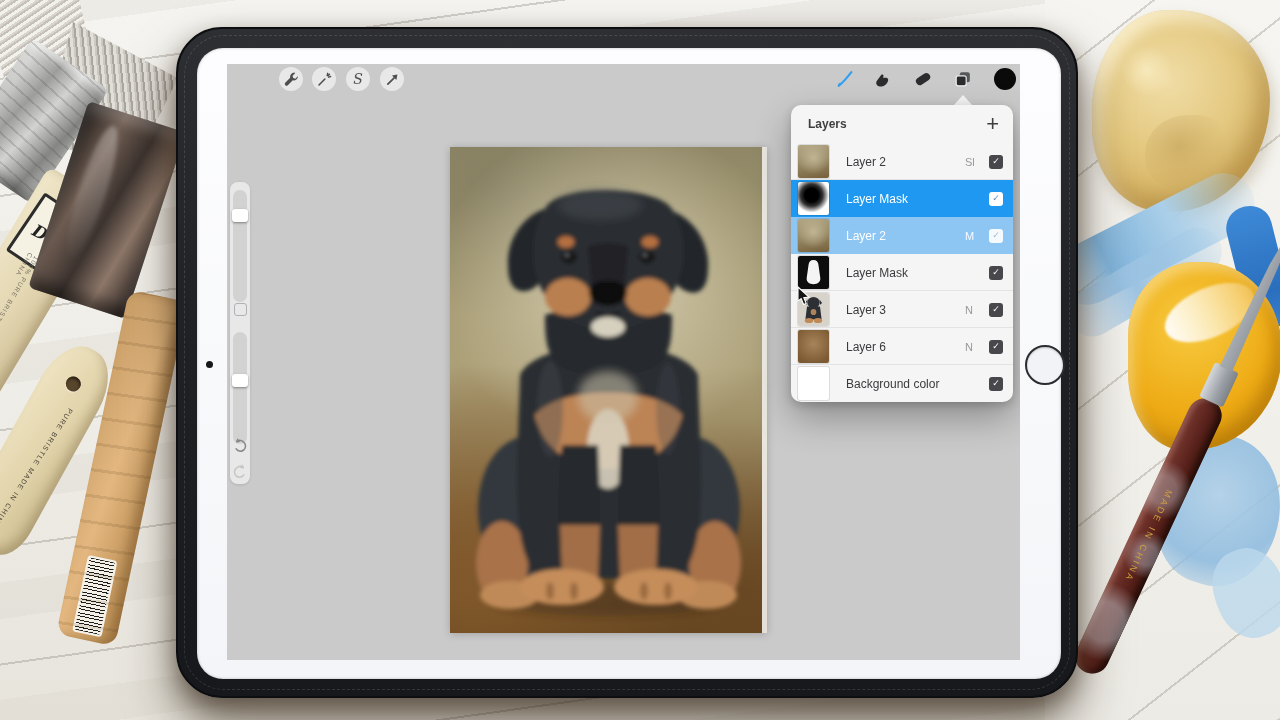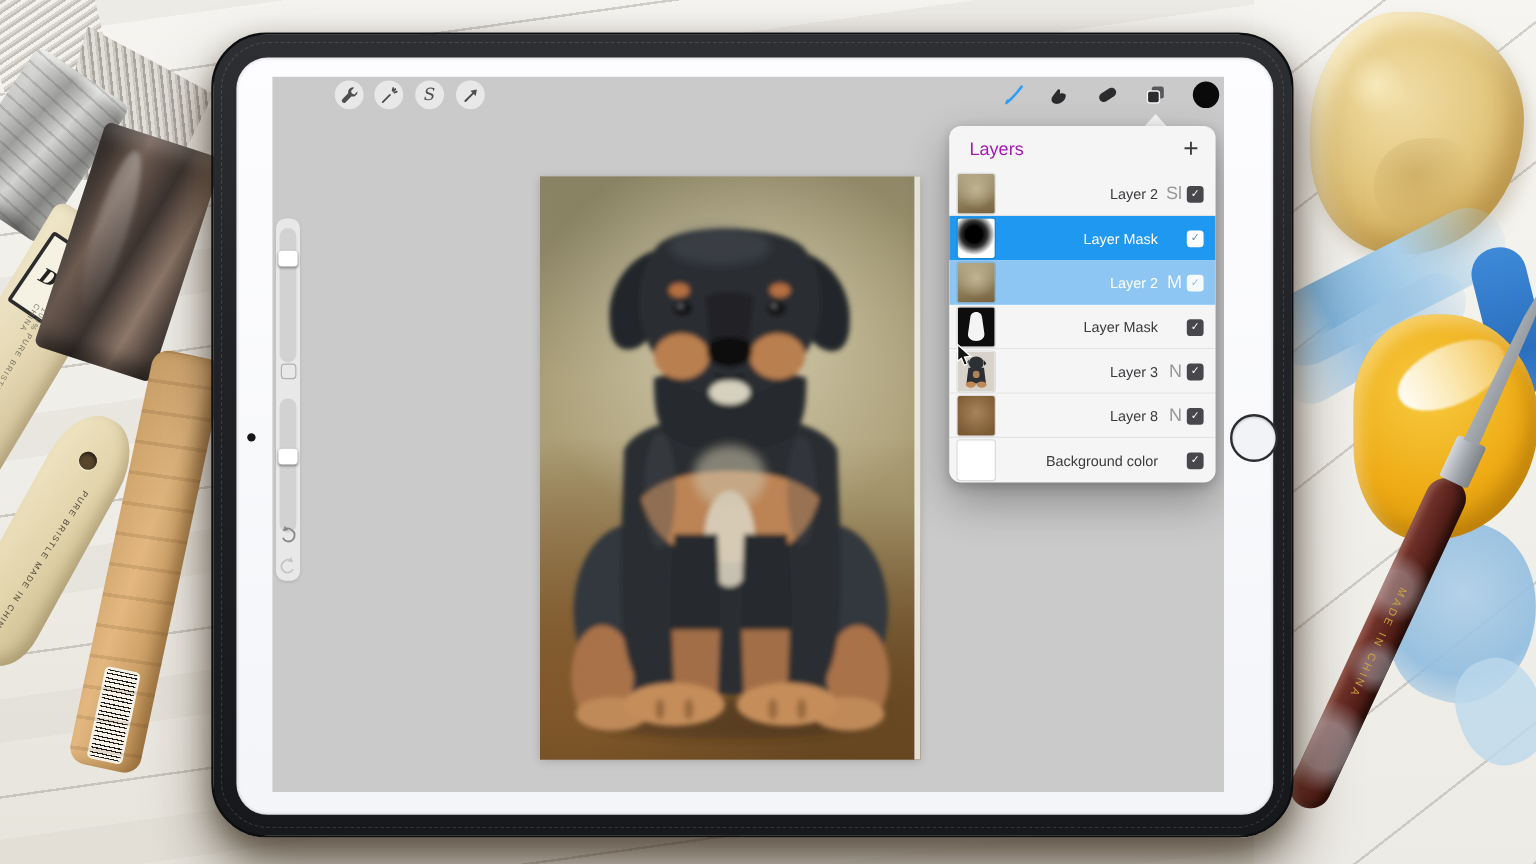--- a/index.html
+++ b/index.html
@@ -162,36 +162,36 @@
     border-radius:3px;background:transparent;}
   .undo-btn{position:absolute;left:1px;top:254px;width:18px;height:18px;}
   .redo-btn{position:absolute;left:1px;top:280px;width:18px;height:18px;opacity:.35;transform:scaleX(-1);}
 
   
   .panel-caret{position:absolute;left:726px;top:31px;width:0;height:0;
     border-left:10px solid transparent;border-right:10px solid transparent;border-bottom:11px solid #f5f5f6;}
   .layers-panel{position:absolute;left:564px;top:41px;width:222px;height:297px;background:#f5f5f6;
     border-radius:10px;box-shadow:0 16px 36px rgba(0,0,0,.30), 0 3px 10px rgba(0,0,0,.18);overflow:hidden;}
   .panel-header{height:38px;display:flex;align-items:center;justify-content:space-between;padding:0 14px 0 17px;}
-  .panel-title{font-size:15px;font-weight:normal;color:#a21caf;}
+  .panel-title{font-size:12px;font-weight:bold;color:#404040;}
   .add-btn{font-size:22px;font-weight:300;color:#3e3e41;line-height:1;}
   .layer-row{position:relative;height:37px;display:flex;align-items:center;
     box-shadow:inset 0 -1px 0 rgba(0,0,0,.07);}
   .layer-row:last-child{box-shadow:none;}
   .thumb{width:31px;height:33px;margin-left:7px;border-radius:2px;background:#fff;overflow:hidden;
     box-shadow:0 0 0 1px rgba(0,0,0,.10);flex:none;}
   .thumb svg{display:block;}
   .t-olive{background:
       radial-gradient(circle at 50% 38%, #c0b493 0%, rgba(192,180,147,0) 65%),
       linear-gradient(168deg,#b2a685 0%,#968864 50%,#76603c 100%);}
   .t-maskblob{background:radial-gradient(circle at 44% 40%, #000 0 26%, rgba(0,0,0,.8) 42%, rgba(0,0,0,0) 66%),#fff;}
   .t-brown{background:radial-gradient(circle at 50% 42%, #a8845a 0%, #7c5a33 80%);}
   .t-white{background:#fff;}
-  .layer-name{margin-left:17px;font-size:12px;color:#3b3b3e;flex:1;white-space:nowrap;overflow:hidden;text-align:right;}
-  .layer-badge{font-size:15px;color:#98989b;width:20px;text-align:right;flex:none;}
+  .layer-name{margin-left:17px;font-size:12px;color:#3b3b3e;flex:1;white-space:nowrap;overflow:hidden;}
+  .layer-badge{font-size:11px;color:#98989b;width:20px;text-align:left;flex:none;}
   .layer-check{width:14px;height:14px;margin:0 10px 0 4px;border-radius:3px;background:#48484c;flex:none;
     display:flex;align-items:center;justify-content:center;}
   .layer-check span{font-size:9px;color:#fff;line-height:1;}
   .sel-primary{background:#1e98f0;box-shadow:none;}
   .sel-secondary{background:#8ec6f3;box-shadow:none;}
   .sel-primary .layer-name,.sel-secondary .layer-name{color:#fff;}
   .sel-primary .layer-badge,.sel-secondary .layer-badge{color:rgba(255,255,255,.92);}
   .sel-primary .layer-check{background:#fff;} .sel-primary .layer-check span{color:#5b87a8;}
   .sel-secondary .layer-check{background:#f4fafe;} .sel-secondary .layer-check span{color:#9ebbd2;}
 
@@ -435,21 +435,21 @@
             </div>
             <div class="layer-name">Layer 3</div>
             <div class="layer-badge">N</div>
             <div class="layer-check">
                 <span>✓</span>
               </div>
           </div>
 
           <div class="layer-row">
             <div class="thumb t-brown"></div>
-            <div class="layer-name">Layer 8</div>
+            <div class="layer-name">Layer 6</div>
             <div class="layer-badge">N</div>
             <div class="layer-check">
                 <span>✓</span>
               </div>
           </div>
 
           <div class="layer-row">
             <div class="thumb t-white"></div>
             <div class="layer-name">Background color</div>
             <div class="layer-badge"></div>

